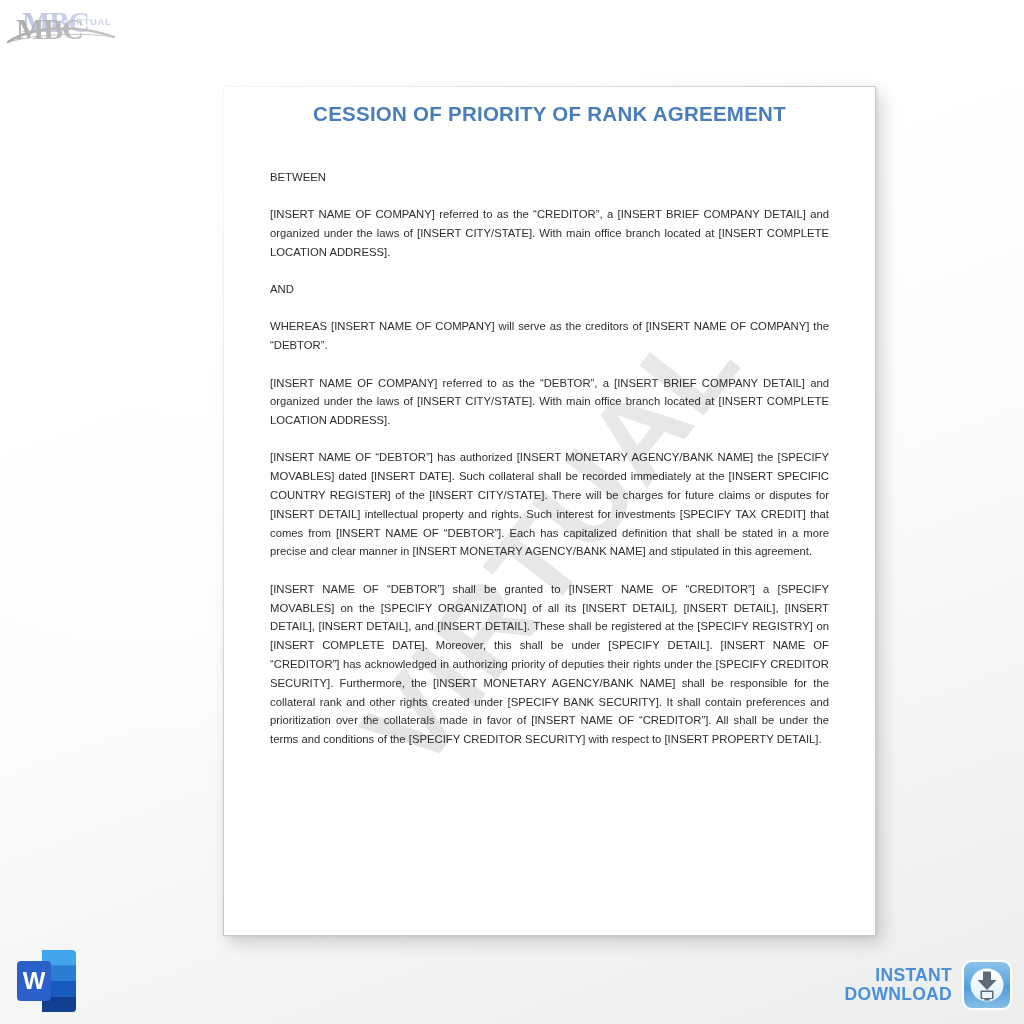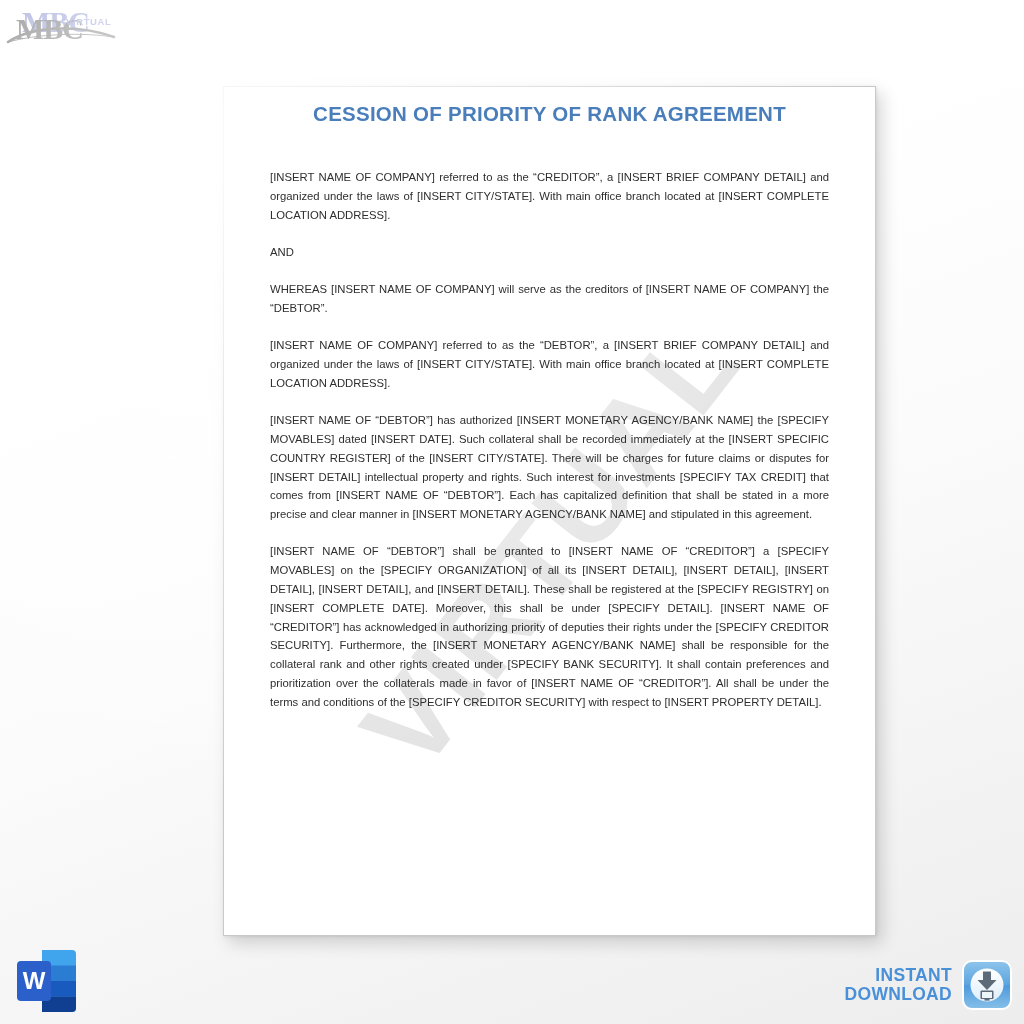--- a/index.html
+++ b/index.html
@@ -146,20 +146,21 @@
   </div>
 
   <div id="doc-page">
 
     <div id="watermark">VIRTUAL</div>
 
     <div id="doc-content">
 
       <h1 id="doc-title">CESSION OF PRIORITY OF RANK AGREEMENT</h1>
 
+      <p class="para">BETWEEN</p>
       <p class="para">[INSERT NAME OF COMPANY] referred to as the “CREDITOR”, a [INSERT BRIEF COMPANY DETAIL] and organized under the laws of [INSERT CITY/STATE]. With main office branch located at [INSERT COMPLETE LOCATION ADDRESS].</p>
       <p class="para">AND</p>
       <p class="para">WHEREAS [INSERT NAME OF COMPANY] will serve as the creditors of [INSERT NAME OF COMPANY] the “DEBTOR”.</p>
       <p class="para">[INSERT NAME OF COMPANY] referred to as the “DEBTOR”, a [INSERT BRIEF COMPANY DETAIL] and organized under the laws of [INSERT CITY/STATE]. With main office branch located at [INSERT COMPLETE LOCATION ADDRESS].</p>
       <p class="para">[INSERT NAME OF “DEBTOR”] has authorized [INSERT MONETARY AGENCY/BANK NAME] the [SPECIFY MOVABLES] dated [INSERT DATE]. Such collateral shall be recorded immediately at the [INSERT SPECIFIC COUNTRY REGISTER] of the [INSERT CITY/STATE]. There will be charges for future claims or disputes for [INSERT DETAIL] intellectual property and rights. Such interest for investments [SPECIFY TAX CREDIT] that comes from [INSERT NAME OF “DEBTOR”]. Each has capitalized definition that shall be stated in a more precise and clear manner in [INSERT MONETARY AGENCY/BANK NAME] and stipulated in this agreement.</p>
       <p class="para">[INSERT NAME OF “DEBTOR”] shall be granted to [INSERT NAME OF “CREDITOR”] a [SPECIFY MOVABLES] on the [SPECIFY ORGANIZATION] of all its [INSERT DETAIL], [INSERT DETAIL], [INSERT DETAIL], [INSERT DETAIL], and [INSERT DETAIL]. These shall be registered at the [SPECIFY REGISTRY] on [INSERT COMPLETE DATE]. Moreover, this shall be under [SPECIFY DETAIL]. [INSERT NAME OF “CREDITOR”] has acknowledged in authorizing priority of deputies their rights under the [SPECIFY CREDITOR SECURITY]. Furthermore, the [INSERT MONETARY AGENCY/BANK NAME] shall be responsible for the collateral rank and other rights created under [SPECIFY BANK SECURITY]. It shall contain preferences and prioritization over the collaterals made in favor of [INSERT NAME OF “CREDITOR”]. All shall be under the terms and conditions of the [SPECIFY CREDITOR SECURITY] with respect to [INSERT PROPERTY DETAIL].</p>
 
     </div>
   </div>
 

